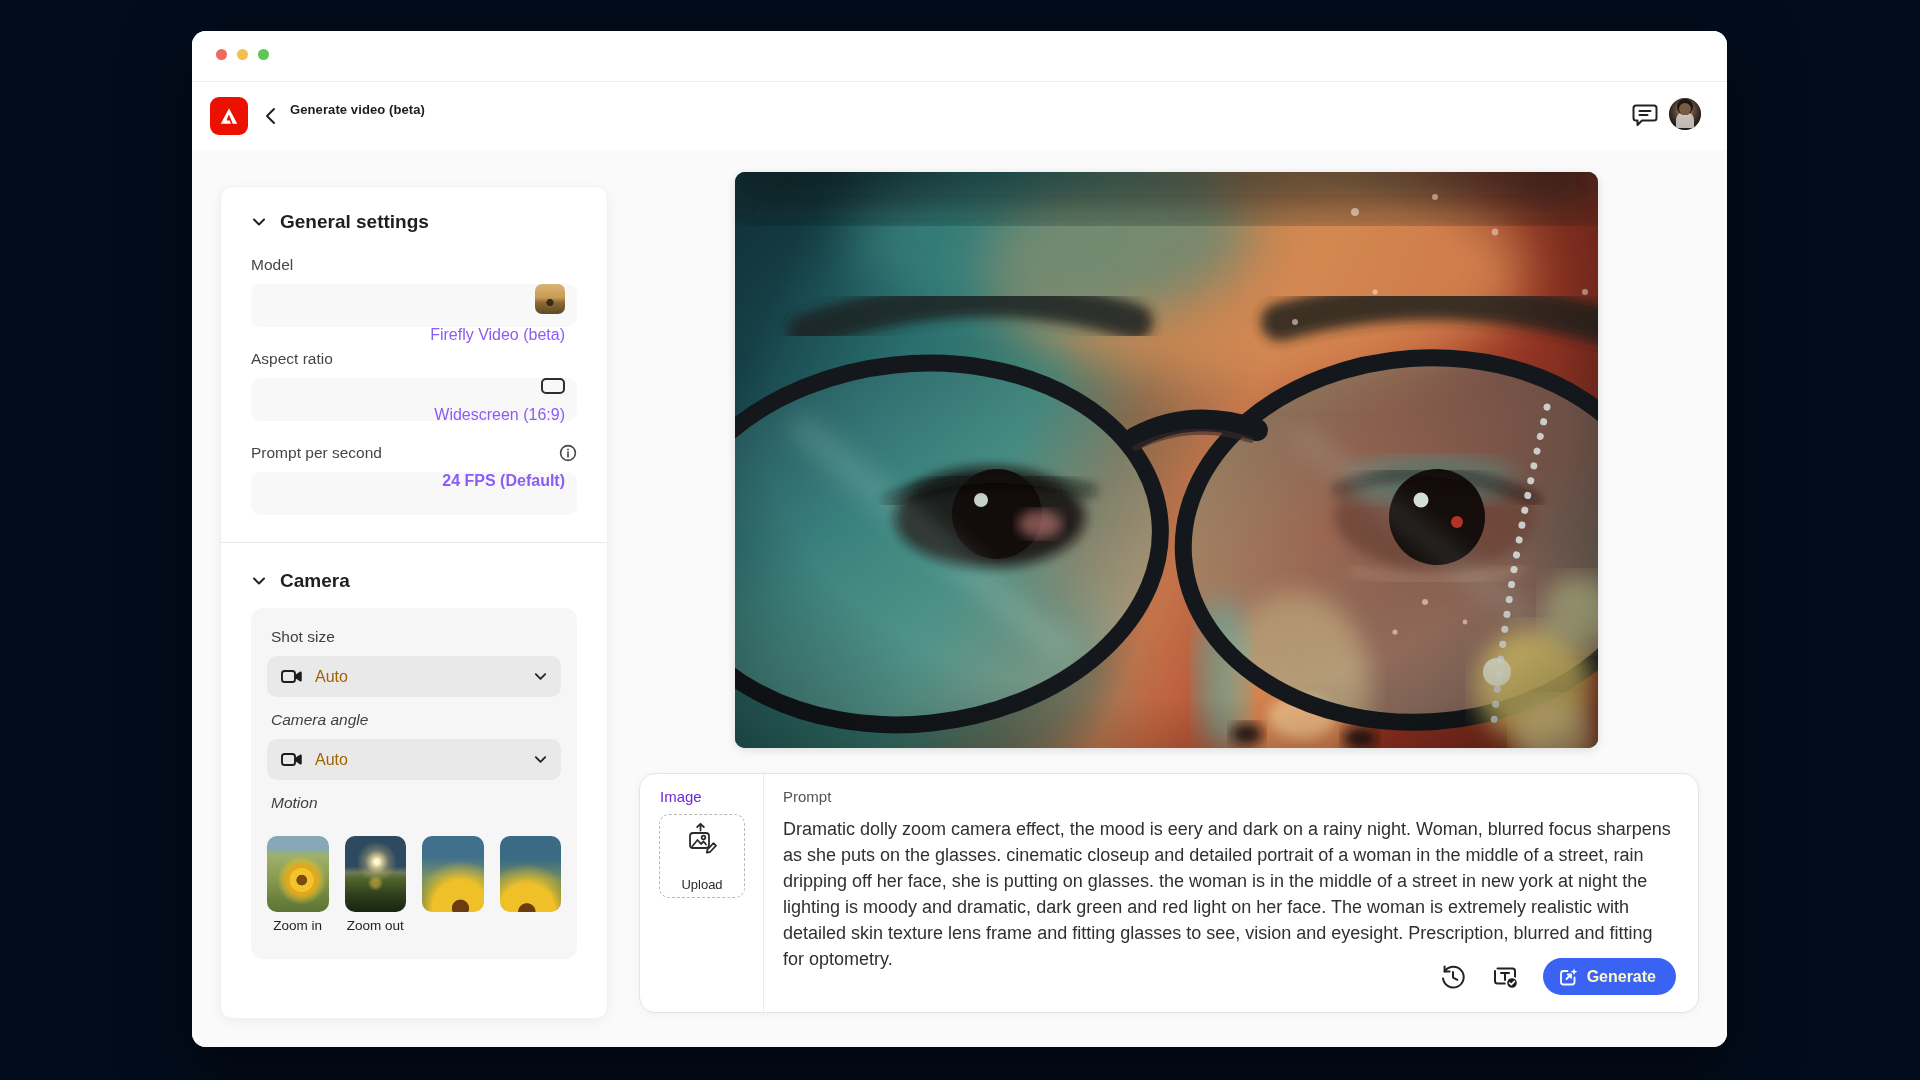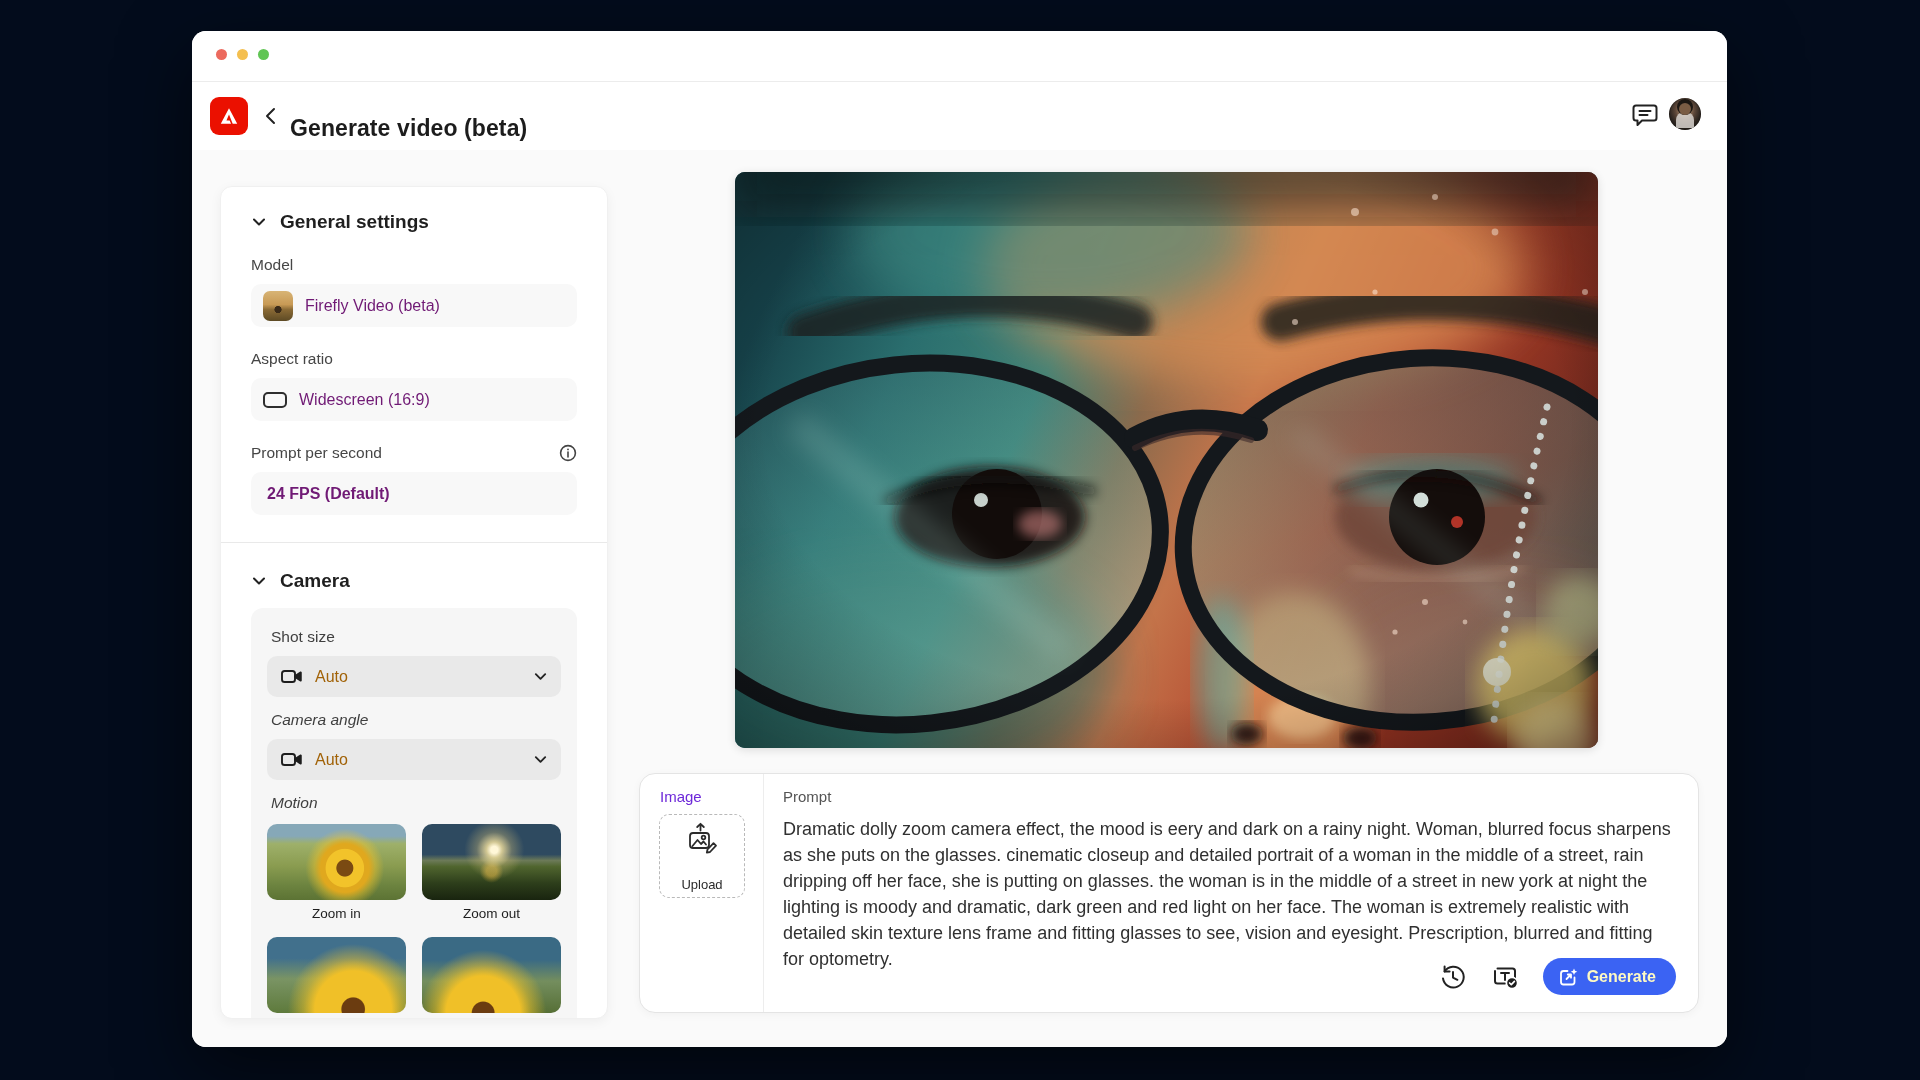--- a/index.html
+++ b/index.html
@@ -11,51 +11,51 @@
   
   .titlebar { position:absolute; left:0; top:0; right:0; height:51px; background:#fff; border-bottom:1px solid #ececec; }
   .tl-dot { position:absolute; top:18px; width:11px; height:11px; border-radius:50%; }
   .tl-red { left:24px; background:#ec6a5e; } .tl-yellow { left:45px; background:#f4bf4f; } .tl-green { left:66px; background:#61c554; }
 
   
   .appbar { position:absolute; left:0; top:52px; right:0; height:67px; background:#fff; }
   .logo { position:absolute; left:18px; top:14px; width:38px; height:38px; background:#eb1000; border-radius:9px;
           display:flex; align-items:center; justify-content:center; }
   .back { position:absolute; left:68px; top:22px; width:22px; height:22px; cursor:pointer; }
-  .app-title { position:absolute; left:98px; top:32px; font-size:23px; font-weight:700; color:#1c1c1c; letter-spacing:.1px; }
+  .app-title { position:absolute; left:98px; top:19px; font-size:13px; font-weight:700; color:#1c1c1c; letter-spacing:.1px; }
   .chat-btn { position:absolute; left:1438px; top:17px; width:30px; height:30px; cursor:pointer; }
   .avatar { position:absolute; left:1477px; top:15px; width:32px; height:32px; border-radius:50%; cursor:pointer;
             background:radial-gradient(circle at 50% 38%, #9a7a5e 0 18%, #5c4638 38%, #2b241f 62%, #15120f 100%);
             box-shadow:inset 0 0 0 1px rgba(0,0,0,.2); overflow:hidden; }
   .avatar::after{ content:""; position:absolute; left:7px; top:14px; width:18px; height:16px; border-radius:8px 8px 0 0; background:#d8d4cf; opacity:.85; }
   .avatar::before{ content:""; position:absolute; left:10px; top:5px; width:12px; height:12px; border-radius:50%; background:#7a5c44; box-shadow:0 -2px 0 2px #1c1713; z-index:2;}
 
   
   .content { position:absolute; left:0; top:119px; right:0; bottom:0; background:#fafafa; }
 
   
   .sidebar { position:absolute; left:28px; top:36px; width:388px; height:833px; background:#fff; border:1px solid #f0f0f0;
              border-radius:12px; box-shadow:0 3px 12px rgba(0,0,0,.05); overflow:hidden; }
   .sidebar-inner { padding:24px 30px 0; }
   .sec-head { display:flex; align-items:center; gap:13px; font-size:19px; font-weight:700; color:#1f1f1f; cursor:pointer; }
   .field-label { display:flex; align-items:center; justify-content:space-between; font-size:15.5px; color:#464646; margin:23px 0 10px; }
-  .field { height:43px; background:#f8f8f8; border-radius:10px; display:flex; align-items:center; gap:12px; padding:0 12px;
-           font-size:16px; color:#701a75; cursor:pointer; }
+  .field { height:43px; background:#f8f8f8; border-radius:10px; display:flex; align-items:flex-end; gap:12px; padding:0 12px;
+           font-size:16px; color:#8b5cf6; cursor:pointer;flex-direction:column; }
   .model-thumb { width:30px; height:30px; border-radius:7px; flex:0 0 auto;
       background: radial-gradient(circle at 50% 62%, #3a2a18 0 14%, transparent 16%),
                   linear-gradient(180deg,#d8b475 0%, #c89a55 45%, #8a6a35 62%, #5d4a24 100%); }
   .aspect-icon { width:24px; height:16px; border:2px solid #2e2e2e; border-radius:5px; flex:0 0 auto; }
   .divider { height:1px; background:#e9e9e9; margin:27px -30px; }
   .camera-card { margin-top:16px; background:#f6f6f6; border-radius:12px; padding:20px 16px 16px; }
   .card-label { font-size:15.5px; color:#3f3f3f; margin:0 0 10px 4px; }
   .card-label.mt { margin-top:14px;font-style:italic; }
   .select { height:41px; background:#e9e9e9; border-radius:10px; display:flex; align-items:center; gap:12px; padding:0 13px;
             font-size:16px; color:#a16207; cursor:pointer; }
   .select .grow { flex:1; }
-  .motion-grid { display:grid; grid-template-columns:1fr 1fr; gap:6px 16px; margin-top:12px; }
+  .motion-grid { display:grid; grid-template-columns:1fr 1fr 1fr 1fr; gap:6px 16px; margin-top:24px; }
   .motion-item { cursor:pointer; }
   .thumb { height:76px; border-radius:10px; overflow:hidden; }
   .thumb-zoom-in { background:
       radial-gradient(circle at 56% 58%, #7a4a12 0 9%, #f2c32a 10% 21%, #e0a81e 22% 27%, rgba(240,195,40,.45) 34%, transparent 44%),
       linear-gradient(180deg, #86a8b8 0 16%, #9eb06a 26%, #8a9c50 55%, #6d8440 80%, #5c7334 100%); }
   .thumb-zoom-out { background:
       radial-gradient(circle at 52% 34%, #fff7d8 0 4%, rgba(250,230,160,.8) 9%, rgba(210,190,120,.35) 20%, transparent 34%),
       radial-gradient(circle at 50% 62%, rgba(226,180,60,.55) 0 6%, transparent 14%),
       linear-gradient(180deg, #2e4a60 0 40%, #6c7a58 48%, #50652e 56%, #2d3e1b 78%, #19240f 100%); }
   .thumb-pan-a { background:

